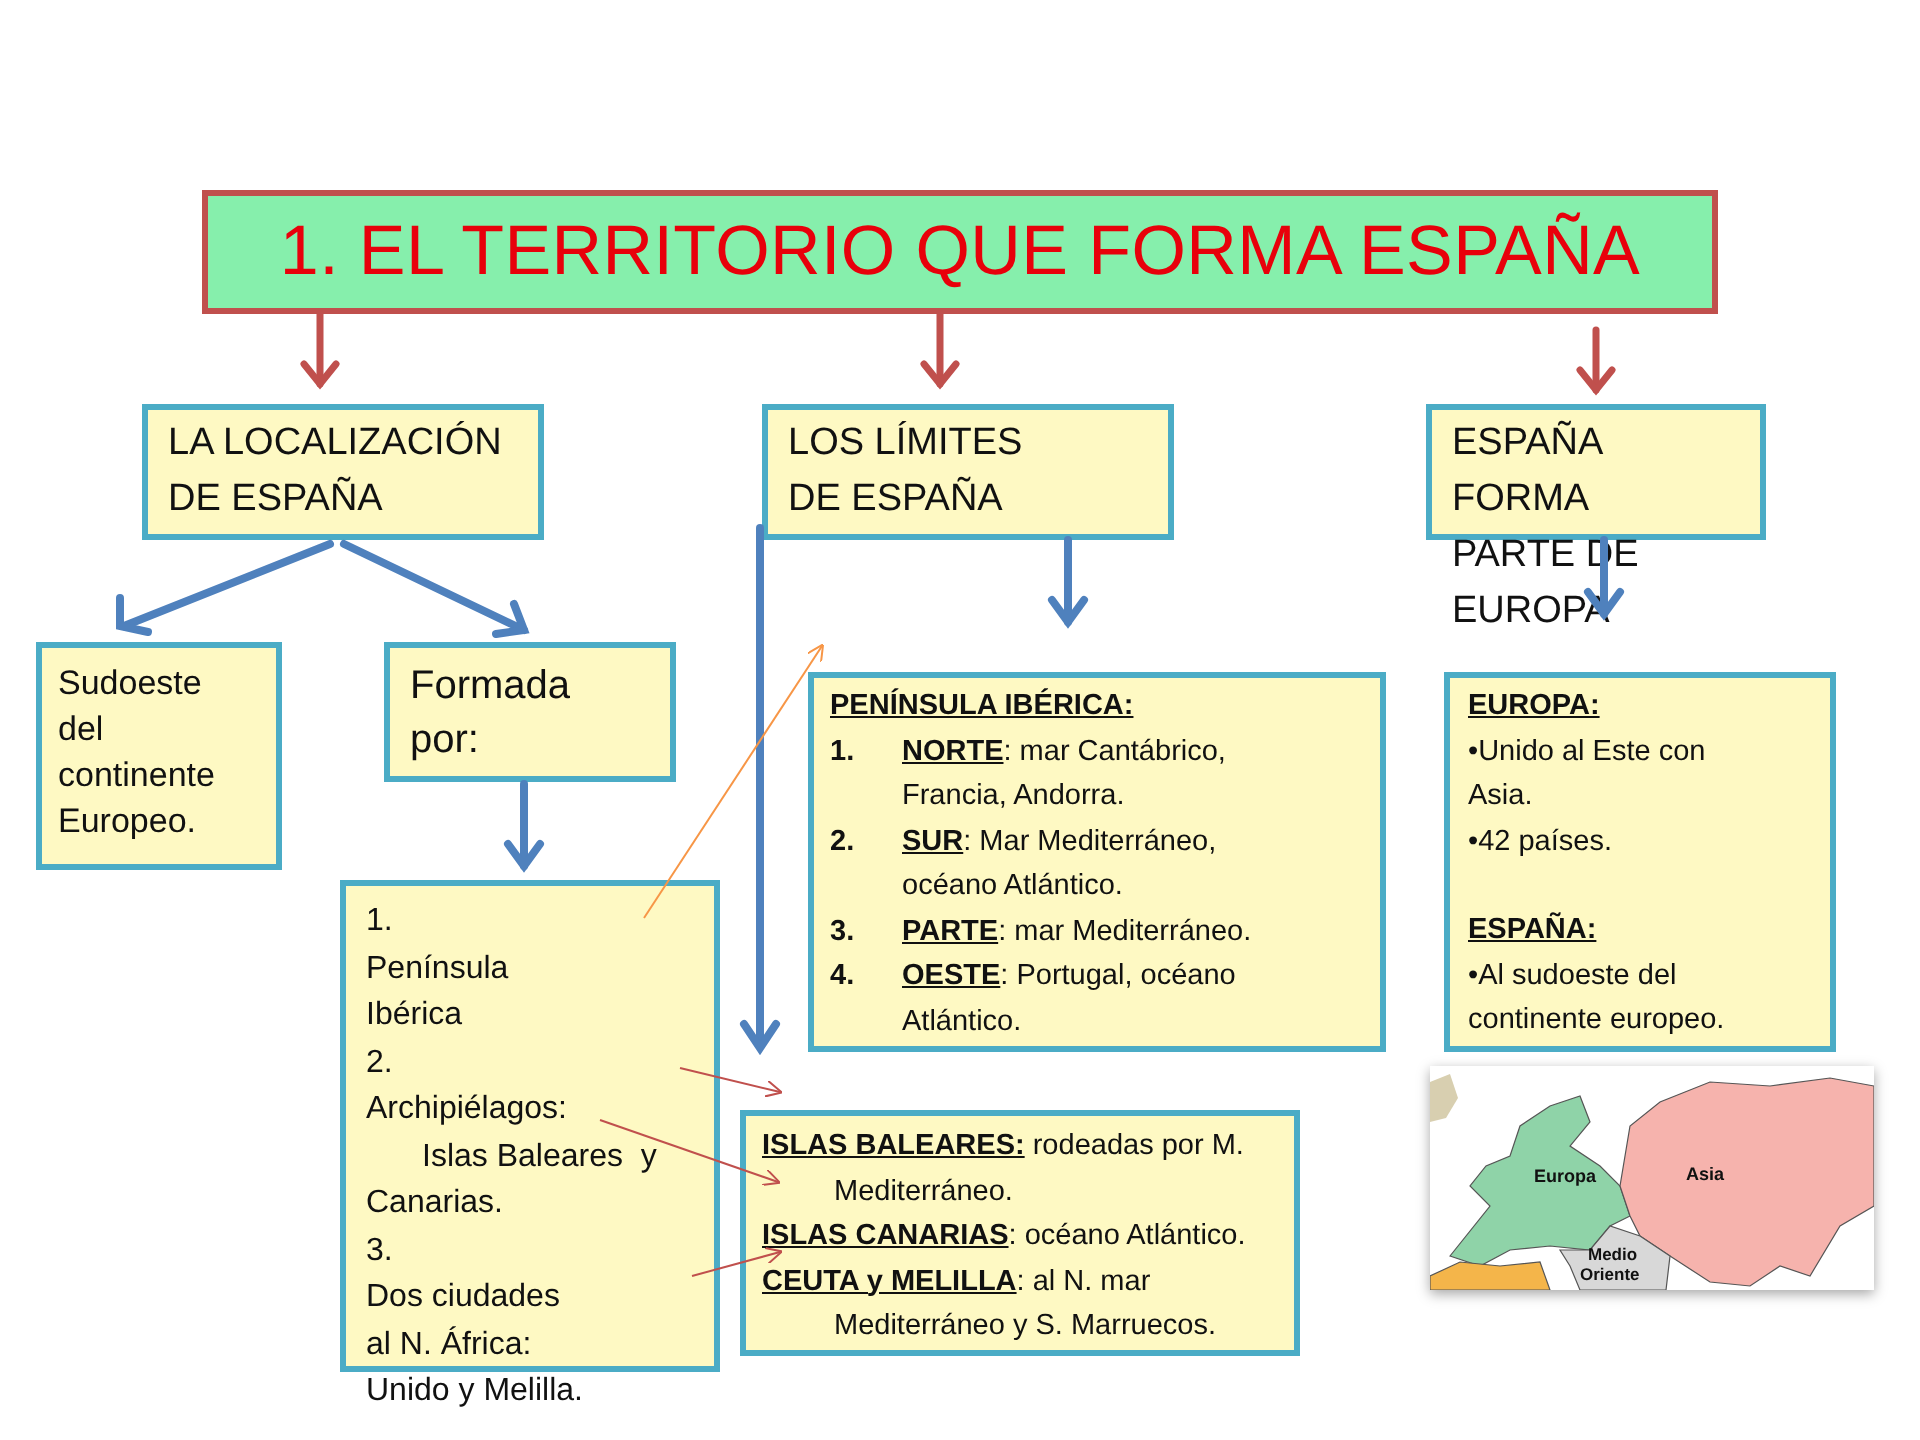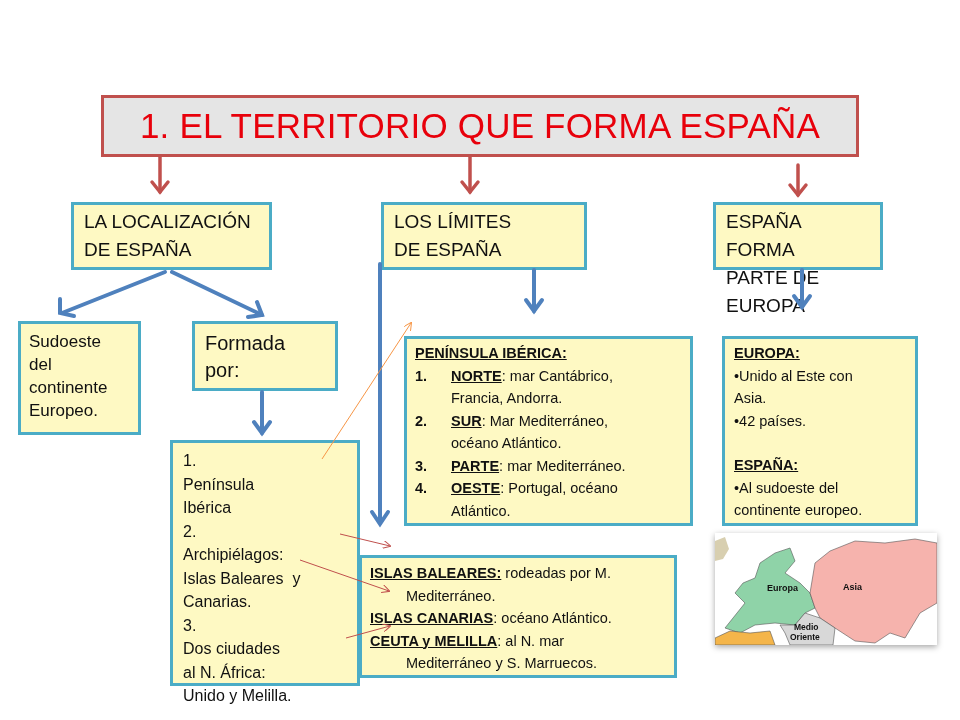--- a/index.html
+++ b/index.html
@@ -1,18 +1,18 @@
 <!DOCTYPE html>
 <html><head>
 <meta charset="utf-8">
 <style>
   html,body{margin:0;padding:0;}
   body{width:960px;height:720px;background:#ffffff;position:relative;overflow:hidden;font-family:"Liberation Sans","DejaVu Sans",sans-serif;}
   .box{position:absolute;box-sizing:border-box;background:#fef9c3;border:3px solid #4bacc6;color:#111;}
-  .title-box{position:absolute;left:101px;top:95px;width:758px;height:62px;border:3px solid #c0504d;box-sizing:border-box;background:#e5e5e5;display:flex;align-items:center;justify-content:center;}
+  .title-box{position:absolute;left:101px;top:95px;width:758px;height:62px;border:3px solid #c0504d;box-sizing:border-box;background:#86efac;display:flex;align-items:center;justify-content:center;}
   .title-box span{color:#e8000b;font-size:35px;letter-spacing:0.2px;}
   .big{font-size:19px;line-height:28px;padding:3px 10px;}
   .med{font-size:17px;line-height:24px;padding:4px 8px;}
   .small{font-size:14.5px;line-height:22px;padding:3px 8px;margin-top:20px;}
   .u{text-decoration:underline;font-weight:bold;}
   .li{display:flex;}
   .li .n{width:36px;flex:none;font-weight:bold;}
   .li2 .n{width:36px;flex:none;}
   .indent{padding-left:36px;}
   svg.overlay{position:absolute;left:0;top:0;width:960px;height:720px;pointer-events:none;}
@@ -57,21 +57,21 @@
     <span class="n">1.</span>
     <div>
         <div>Península</div>
         <div>Ibérica</div>
       </div>
   </div>
   <div class="li2">
     <span class="n">2.</span>
     <div>
         <div>Archipiélagos:</div>
-        <div style="white-space:pre;">Islas Baleares  y</div>
+        <div style="white-space:pre;margin-left:28px;">Islas Baleares  y</div>
         <div>Canarias.</div>
       </div>
   </div>
   <div class="li2">
     <span class="n">3.</span>
     <div>
         <div>Dos ciudades</div>
         <div>al N. África:</div>
         <div>Unido y Melilla.</div>
       </div>
@@ -91,21 +91,21 @@
   <div class="li">
       <span class="n">3.</span>
       <div><span class="u">PARTE</span><span>: mar Mediterráneo.</span></div>
     </div>
   <div class="li">
       <span class="n">4.</span>
       <div><span class="u">OESTE</span><span>: Portugal, océano</span><div>Atlántico.</div></div>
     </div>
 </div>
 
-<div class="box small" style="left:359px;top:535px;width:318px;height:123px;padding:4px 8px;line-height:22.5px;">
+<div class="box small" style="left:370px;top:535px;width:280px;height:123px;padding:4px 8px;line-height:22.5px;">
   <div><span class="u">ISLAS BALEARES:</span><span style="white-space:pre;"> rodeadas por M.</span></div>
   <div class="indent">Mediterráneo.</div>
   <div><span class="u">ISLAS CANARIAS</span><span>: océano Atlántico.</span></div>
   <div><span class="u">CEUTA y MELILLA</span><span>: al N. mar</span></div>
   <div class="indent">Mediterráneo y S. Marruecos.</div>
 </div>
 
 <div class="box small" style="left:722px;top:316px;width:196px;height:190px;padding:3px 9px;line-height:22.5px;">
   <div class="u">EUROPA:</div>
   <div>•Unido al Este con</div>

